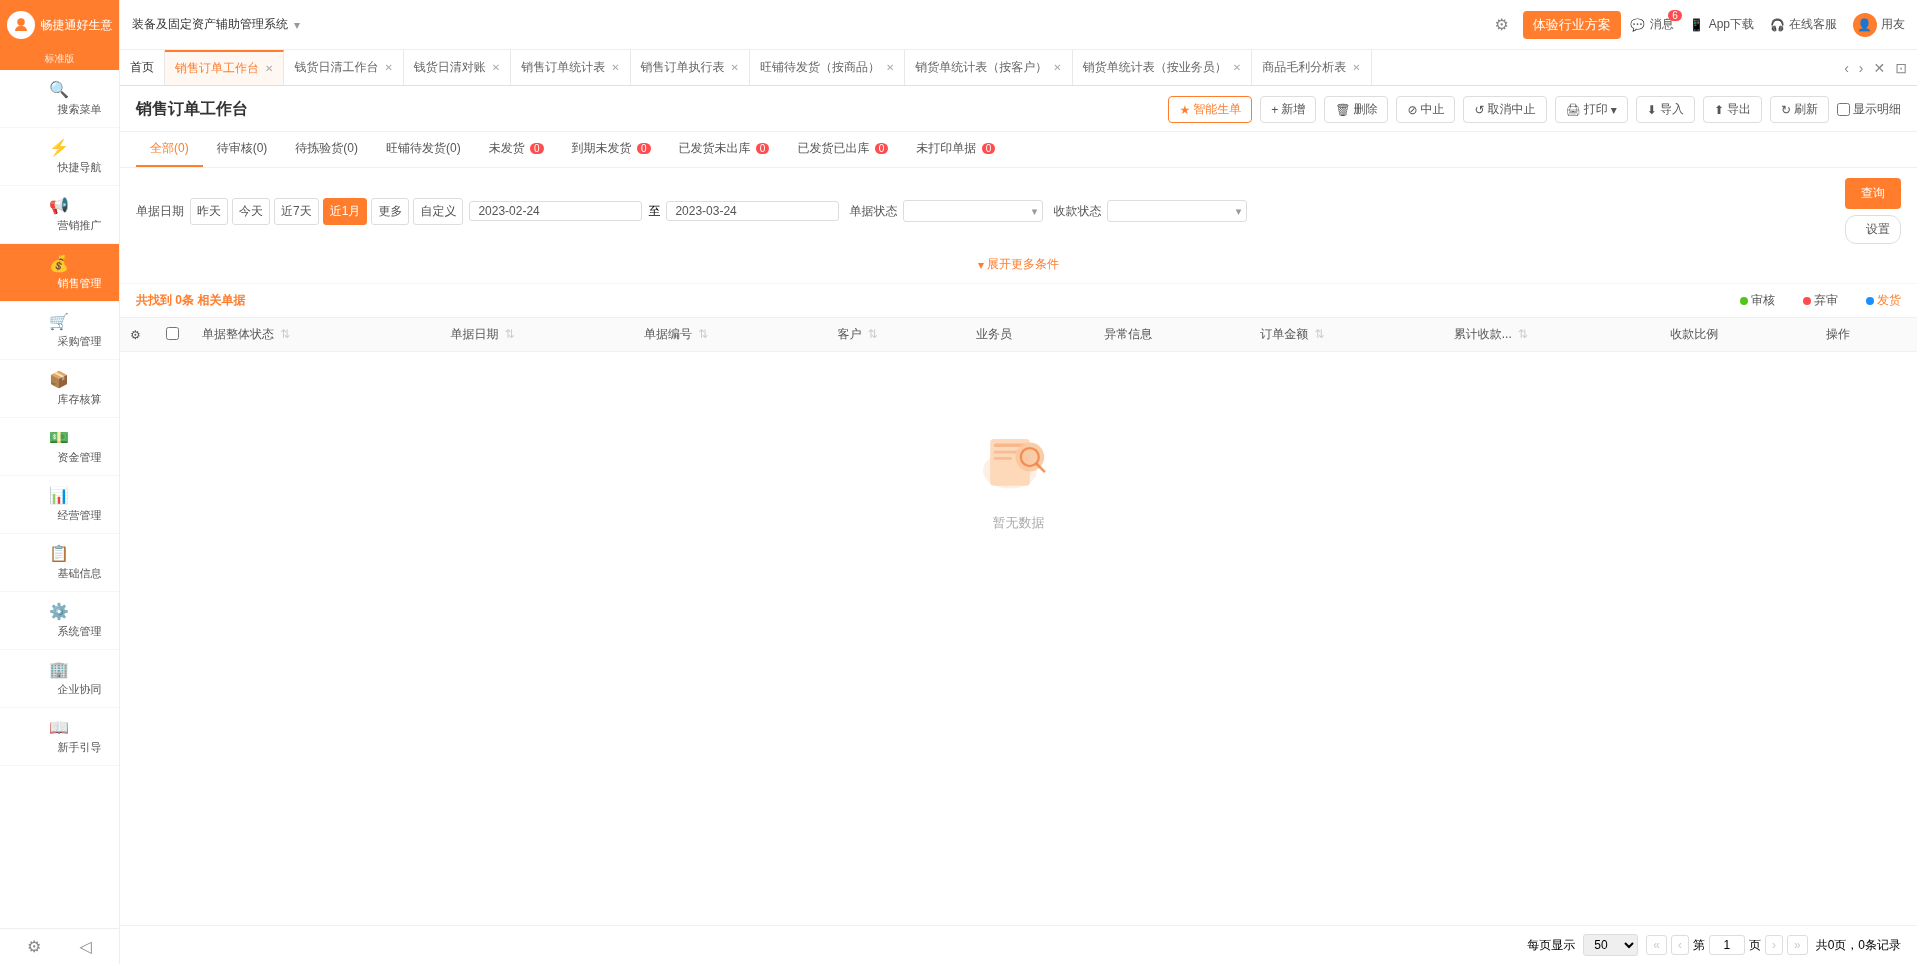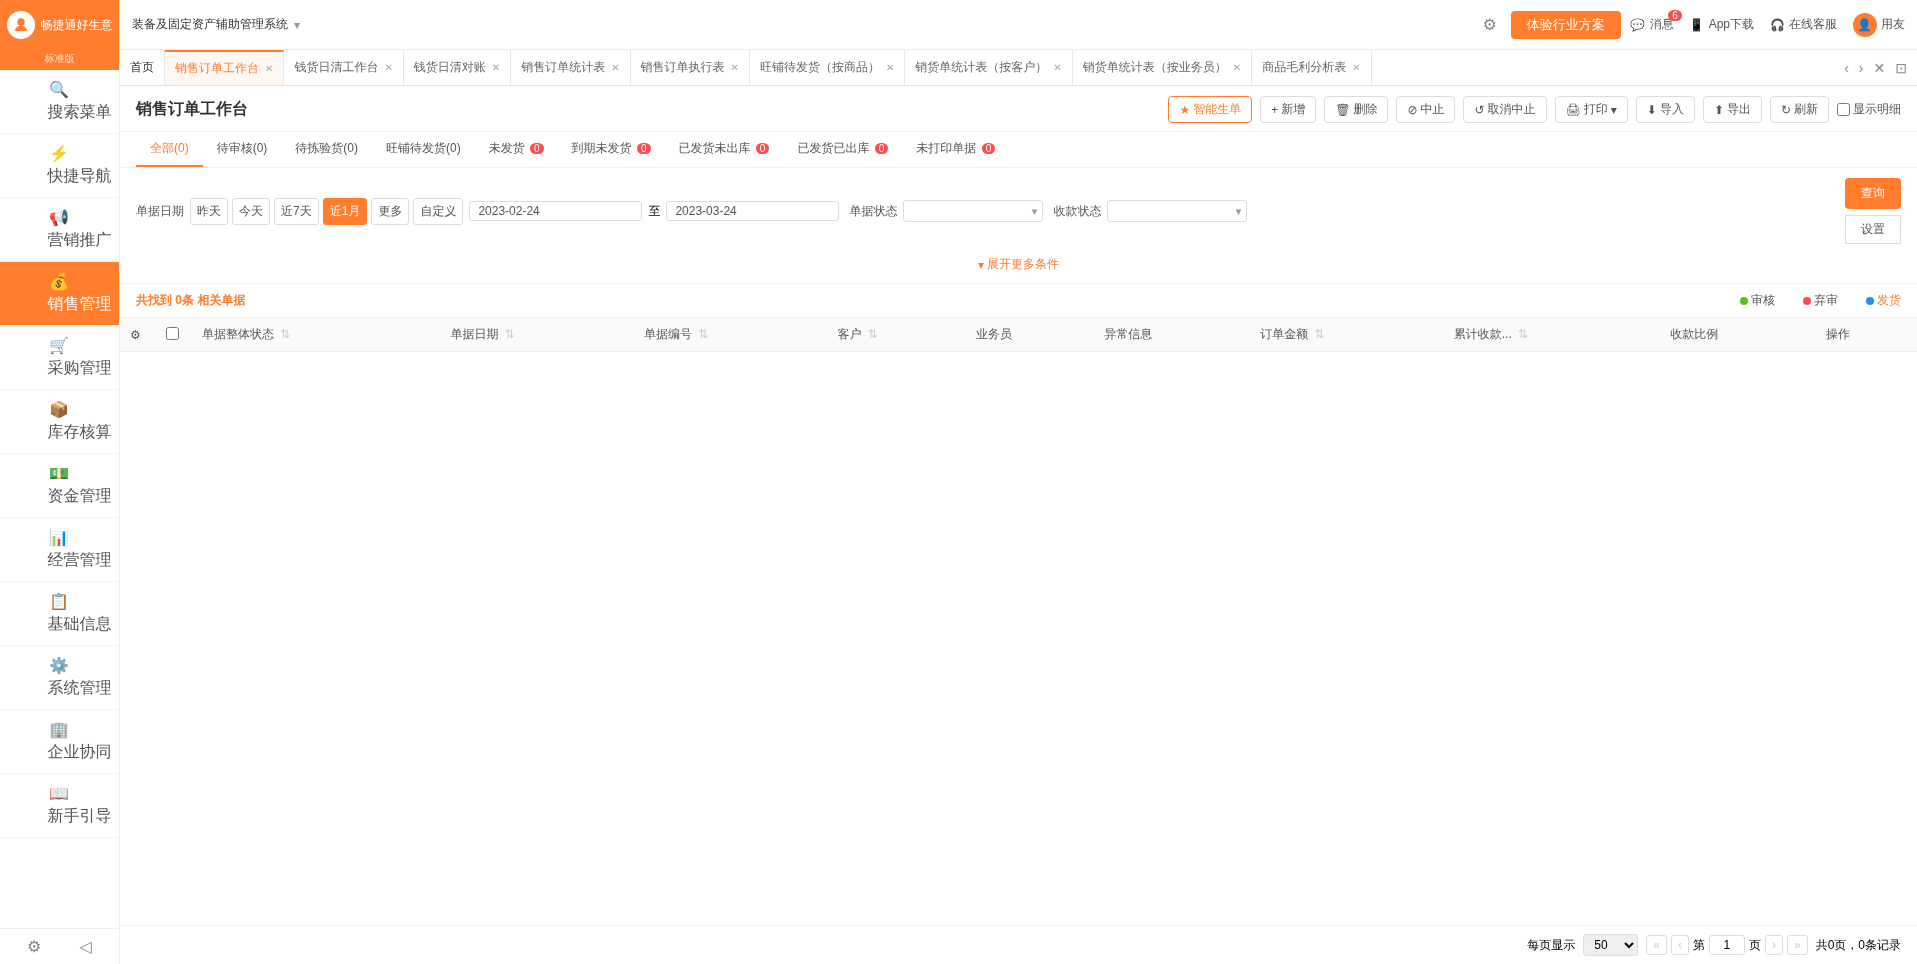--- a/index.html
+++ b/index.html
@@ -8,34 +8,34 @@
     
     .sidebar { width: 120px; background: #fff; display: flex; flex-direction: column; border-right: 1px solid #eee; flex-shrink: 0; }
     .sidebar-logo { height: 50px; background: #ff7d2d; display: flex; align-items: center; justify-content: center; gap: 6px; color: white; font-size: 13px; font-weight: normal; }
     .sidebar-logo .logo-icon { width: 28px; height: 28px; background: #fff; border-radius: 50%; display: flex; align-items: center; justify-content: center; }
     .sidebar-logo .logo-icon svg { width: 18px; height: 18px; }
     .sidebar-edition { font-size: 10px; color: rgba(255,255,255,0.8); text-align: center; padding: 2px 0 4px 0; background: #ff7d2d; }
     .sidebar-nav { flex: 1; overflow-y: auto; }
     .sidebar-item { display: flex; flex-direction: column; align-items: center; justify-content: center; padding: 10px 4px; cursor: pointer; color: #555; border-bottom: 1px solid #f5f5f5; gap: 3px; }
     .sidebar-item.active { background: #ff7d2d; color: white; }
     .sidebar-item .item-icon { font-size: 16px; }
-    .sidebar-item .item-label { font-size: 16px; margin-left: 40px; }
+    .sidebar-item .item-label { font-size: 11px; margin-left: 40px; }
     .sidebar-bottom { display: flex; align-items: center; justify-content: space-around; padding: 8px; border-top: 1px solid #eee; }
     .sidebar-bottom-btn { cursor: pointer; color: #888; font-size: 16px; }
 
     
     .main { flex: 1; display: flex; flex-direction: column; overflow: hidden; }
 
     
     .topbar { height: 50px; background: #fff; display: flex; align-items: center; padding: 0 12px; border-bottom: 1px solid #eee; gap: 10px; }
     .topbar-system { display: flex; align-items: center; gap: 6px; color: #333; font-size: 13px; flex: 1; }
     .topbar-system .sys-name { font-weight: 500; }
     .topbar-system .sys-arrow { color: #999; }
     .topbar-gear { color: #888; cursor: pointer; font-size: 16px; margin-right: 4px; }
-    .topbar-trial-btn { background: #ff7d2d; color: white; border: none; padding: 5px 16px; border-radius: 4px; cursor: pointer; font-size: 13px; }
+    .topbar-trial-btn { background: #ff7d2d; color: white; border: none; padding: 5px 10px; border-radius: 4px; cursor: pointer; font-size: 13px; }
     .topbar-right { display: flex; align-items: center; gap: 16px; margin-left: auto; }
     .topbar-right-item { display: flex; align-items: center; gap: 4px; color: #555; cursor: pointer; position: relative; }
     .topbar-right-item .badge { background: #ff4d4f; color: white; border-radius: 10px; padding: 0 4px; font-size: 10px; position: absolute; top: -6px; right: -8px; }
     .topbar-avatar { width: 24px; height: 24px; background: #ff7d2d; border-radius: 50%; display: flex; align-items: center; justify-content: center; color: white; font-size: 11px; }
 
     
     .tabbar { height: 36px; background: #fff; display: flex; align-items: center; border-bottom: 1px solid #e0e0e0; overflow: hidden; }
     .tabbar-tab { display: flex; align-items: center; gap: 4px; padding: 0 10px; height: 36px; border-right: 1px solid #e8e8e8; cursor: pointer; white-space: nowrap; color: #666; flex-shrink: 0; font-size: 12px; }
     .tabbar-tab.home { background: #fff; color: #333; }
     .tabbar-tab.active { background: #fff8f2; color: #ff7d2d; border-top: 2px solid #ff7d2d; }
@@ -68,21 +68,21 @@
     .filter-label { color: #555; white-space: nowrap; }
     .filter-date-btns { display: flex; gap: 4px; }
     .filter-date-btn { padding: 4px 6px; border: 1px solid #ddd; border-radius: 3px; cursor: pointer; color: #555; background: #fff; }
     .filter-date-btn.active { background: #ff7d2d; color: white; border-color: #ff7d2d; }
     .filter-date-input { border: 1px solid #ddd; border-radius: 3px; padding: 2px 8px; color: #555; }
     .filter-select { border: 1px solid #ddd; border-radius: 3px; padding: 3px 20px 3px 8px; color: #555; background: #fff; min-width: 140px; cursor: pointer; appearance: none; position: relative; }
     .filter-select-wrap { position: relative; display: inline-block; }
     .filter-select-wrap::after { content: '▾'; position: absolute; right: 6px; top: 50%; transform: translateY(-50%); color: #999; pointer-events: none; font-size: 11px; }
     .expand-btn { display: flex; align-items: center; gap: 3px; color: #ff7d2d; cursor: pointer; font-size: 12px; }
     .btn-query { background: #ff7d2d; color: white; border: none; padding: 7px 16px; border-radius: 4px; cursor: pointer; }
-    .btn-set { background: #fff; border: 1px solid #ddd; color: #555; padding: 5px 10px; border-radius: 0; cursor: pointer; }
+    .btn-set { background: #fff; border: 1px solid #ddd; color: #555; padding: 5px 10px; border-radius: 11px; cursor: pointer; text-align: right; }
 
     
     .table-header { display: flex; align-items: center; justify-content: space-between; padding: 8px 16px; }
     .table-count { color: #555; }
     .table-count span { color: #ff7d2d; font-weight: bold; }
     .table-actions { display: flex; align-items: flex-end; gap: 28px; }
     .table-action-btn { display: flex; align-items: center; gap: 3px; color: #555; cursor: pointer; }
     .table-action-btn.orange { color: #ff7d2d; }
     .table-action-btn .dot { width: 8px; height: 8px; border-radius: 50%; display: inline-block; }
     .dot-green { background: #52c41a; }
@@ -465,20 +465,33 @@
               </th>
               <th>
                 <span>操作</span>
               </th>
             </tr>
           </thead>
           <tbody>
           </tbody>
         </table>
 
+        <div class="empty-state">
+          <svg class="empty-icon" viewBox="0 0 100 100">
+            <ellipse cx="40" cy="65" rx="30" ry="20" fill="#fde8d8" opacity="0.7"></ellipse>
+            <rect x="18" y="30" width="44" height="52" rx="4" fill="#fdd5b4" opacity="0.9"></rect>
+            <rect x="22" y="35" width="36" height="4" rx="2" fill="#f5a06e" opacity="0.6"></rect>
+            <rect x="22" y="43" width="28" height="3" rx="1.5" fill="#f5a06e" opacity="0.5"></rect>
+            <rect x="22" y="50" width="20" height="3" rx="1.5" fill="#f5a06e" opacity="0.5"></rect>
+            <circle cx="62" cy="50" r="16" fill="#f9c8a0" opacity="0.9"></circle>
+            <circle cx="62" cy="50" r="10" fill="none" stroke="#f08040" stroke-width="2.5" opacity="0.8"></circle>
+            <line x1="70" y1="58" x2="78" y2="66" stroke="#f08040" stroke-width="3" stroke-linecap="round" opacity="0.8"></line>
+          </svg>
+          <span class="empty-text">暂无数据</span>
+        </div>
       </div>
 
       <div class="pagination-bar">
         <span>每页显示</span>
         <select class="page-size-select">
           <option value="50">50</option>
           <option value="100">100</option>
         </select>
         <div class="page-nav">
           <button class="page-btn disabled">«</button>

